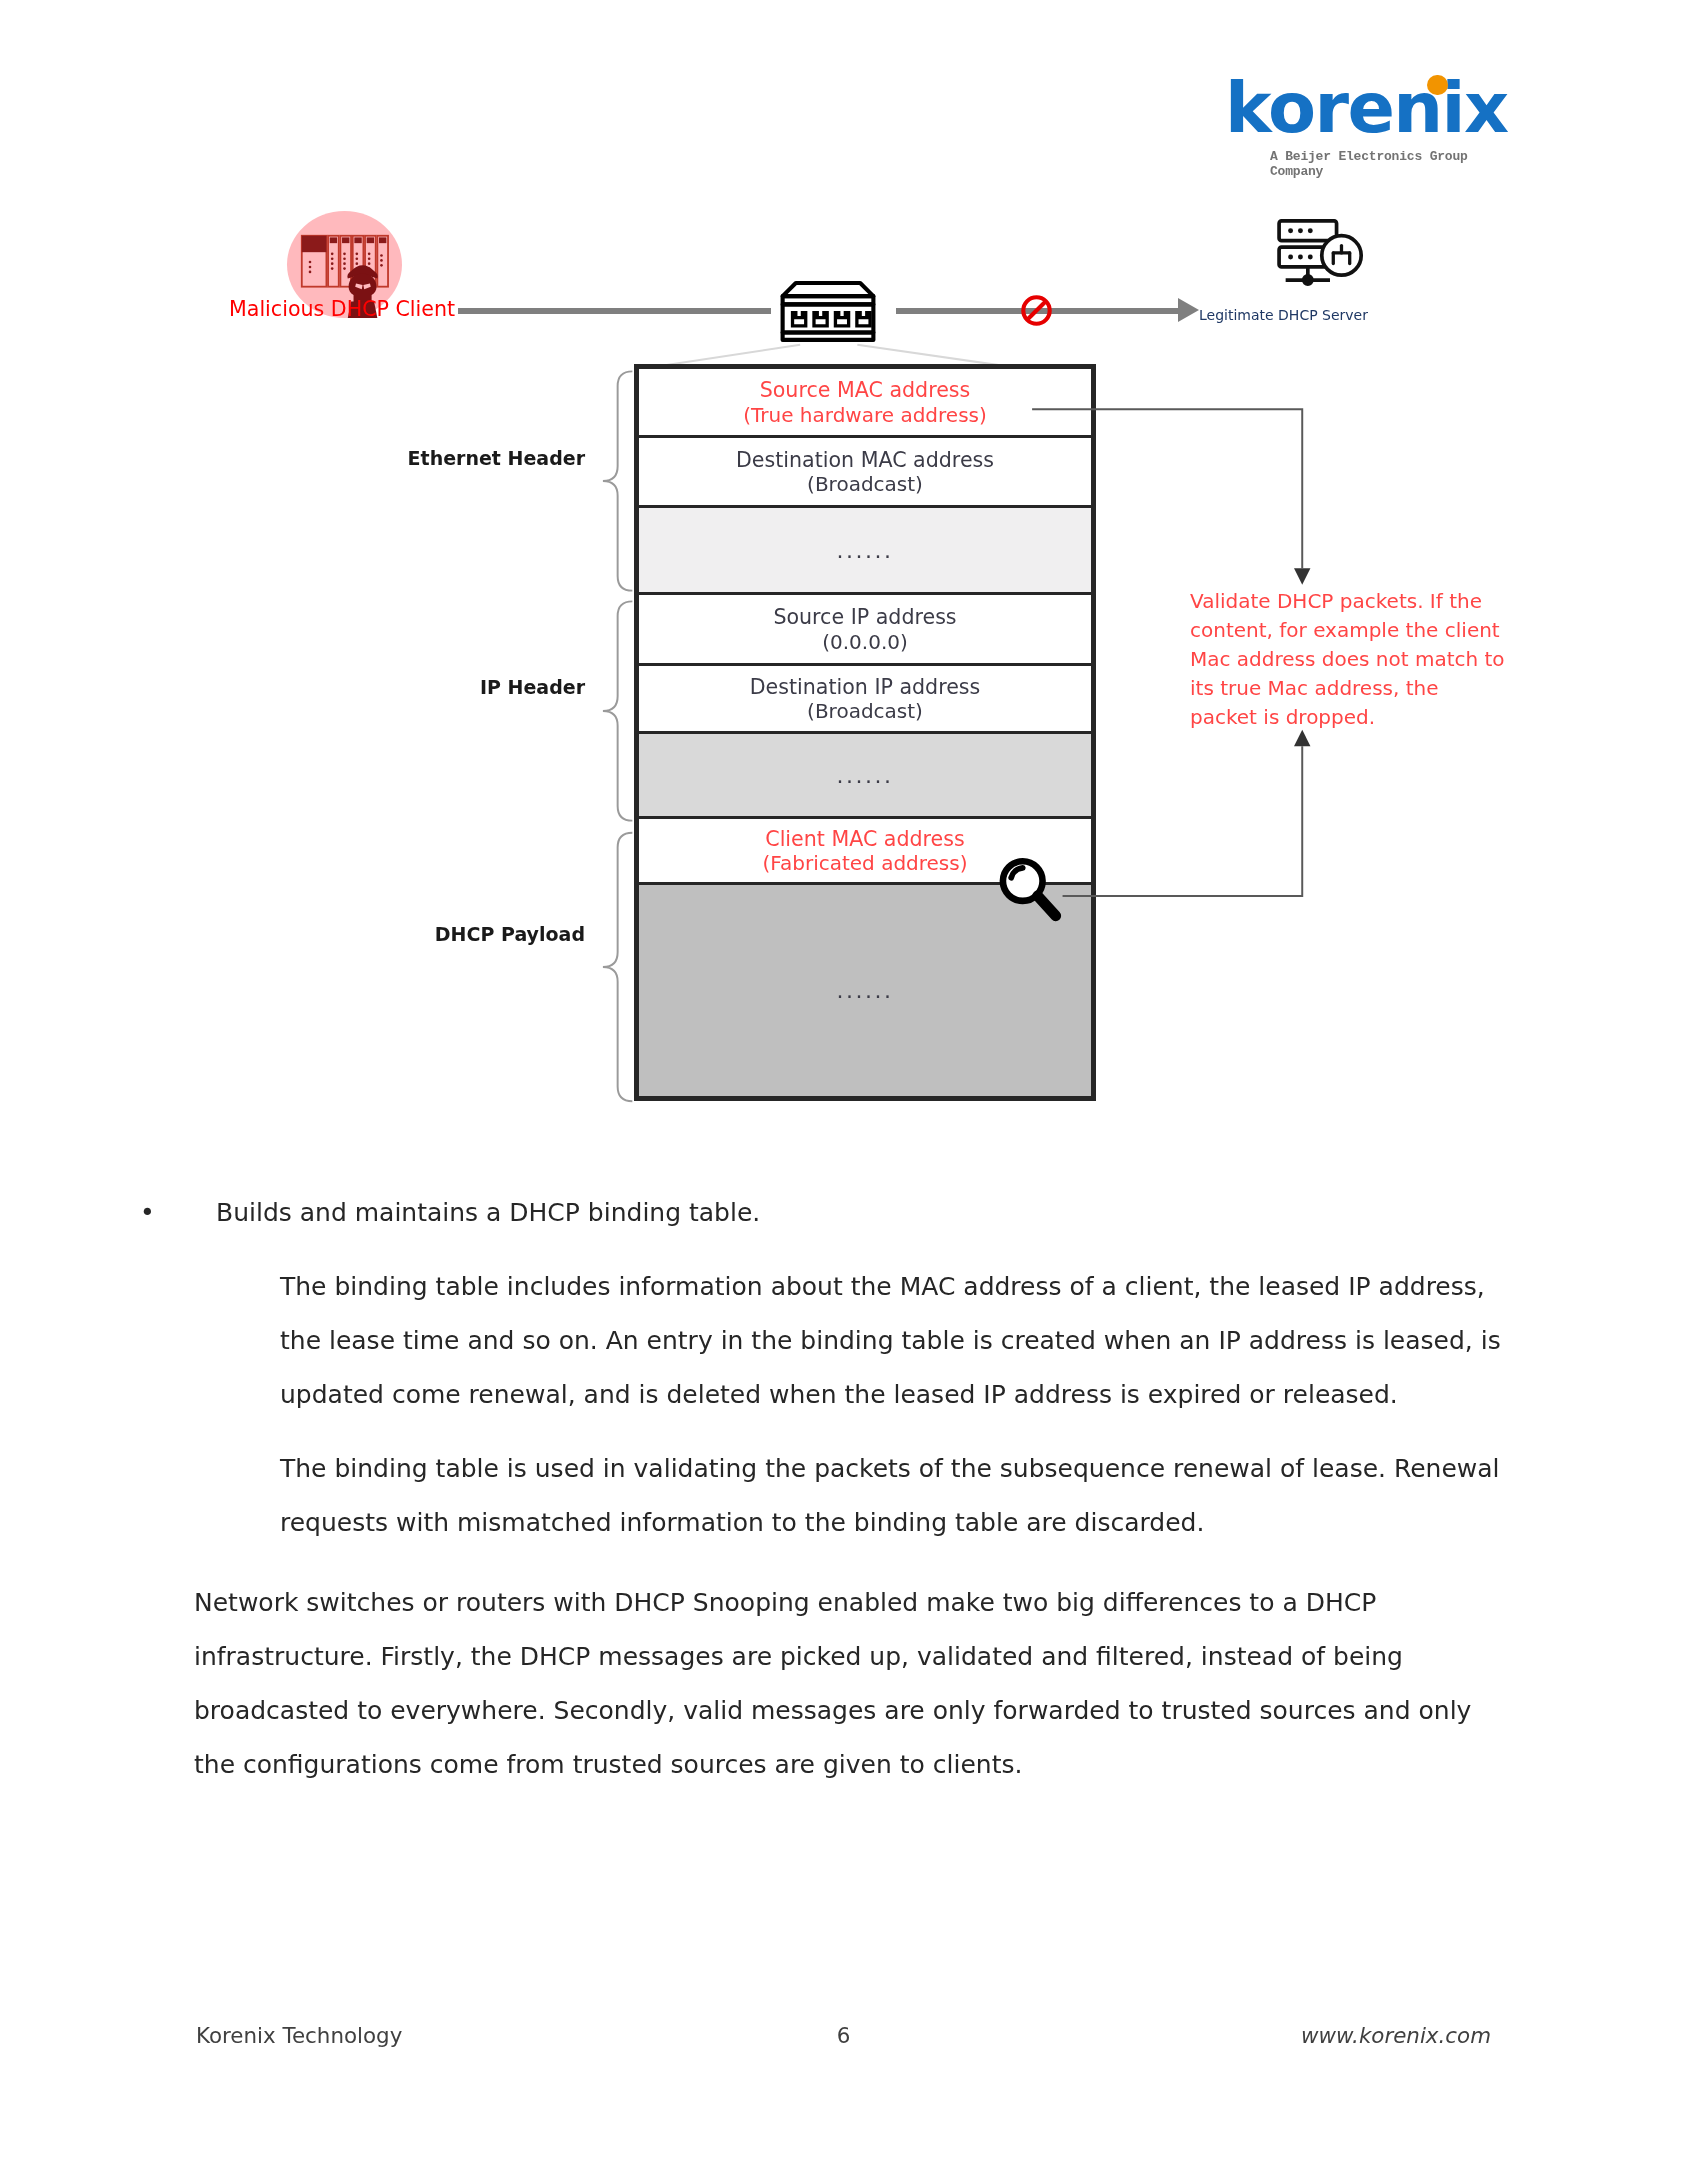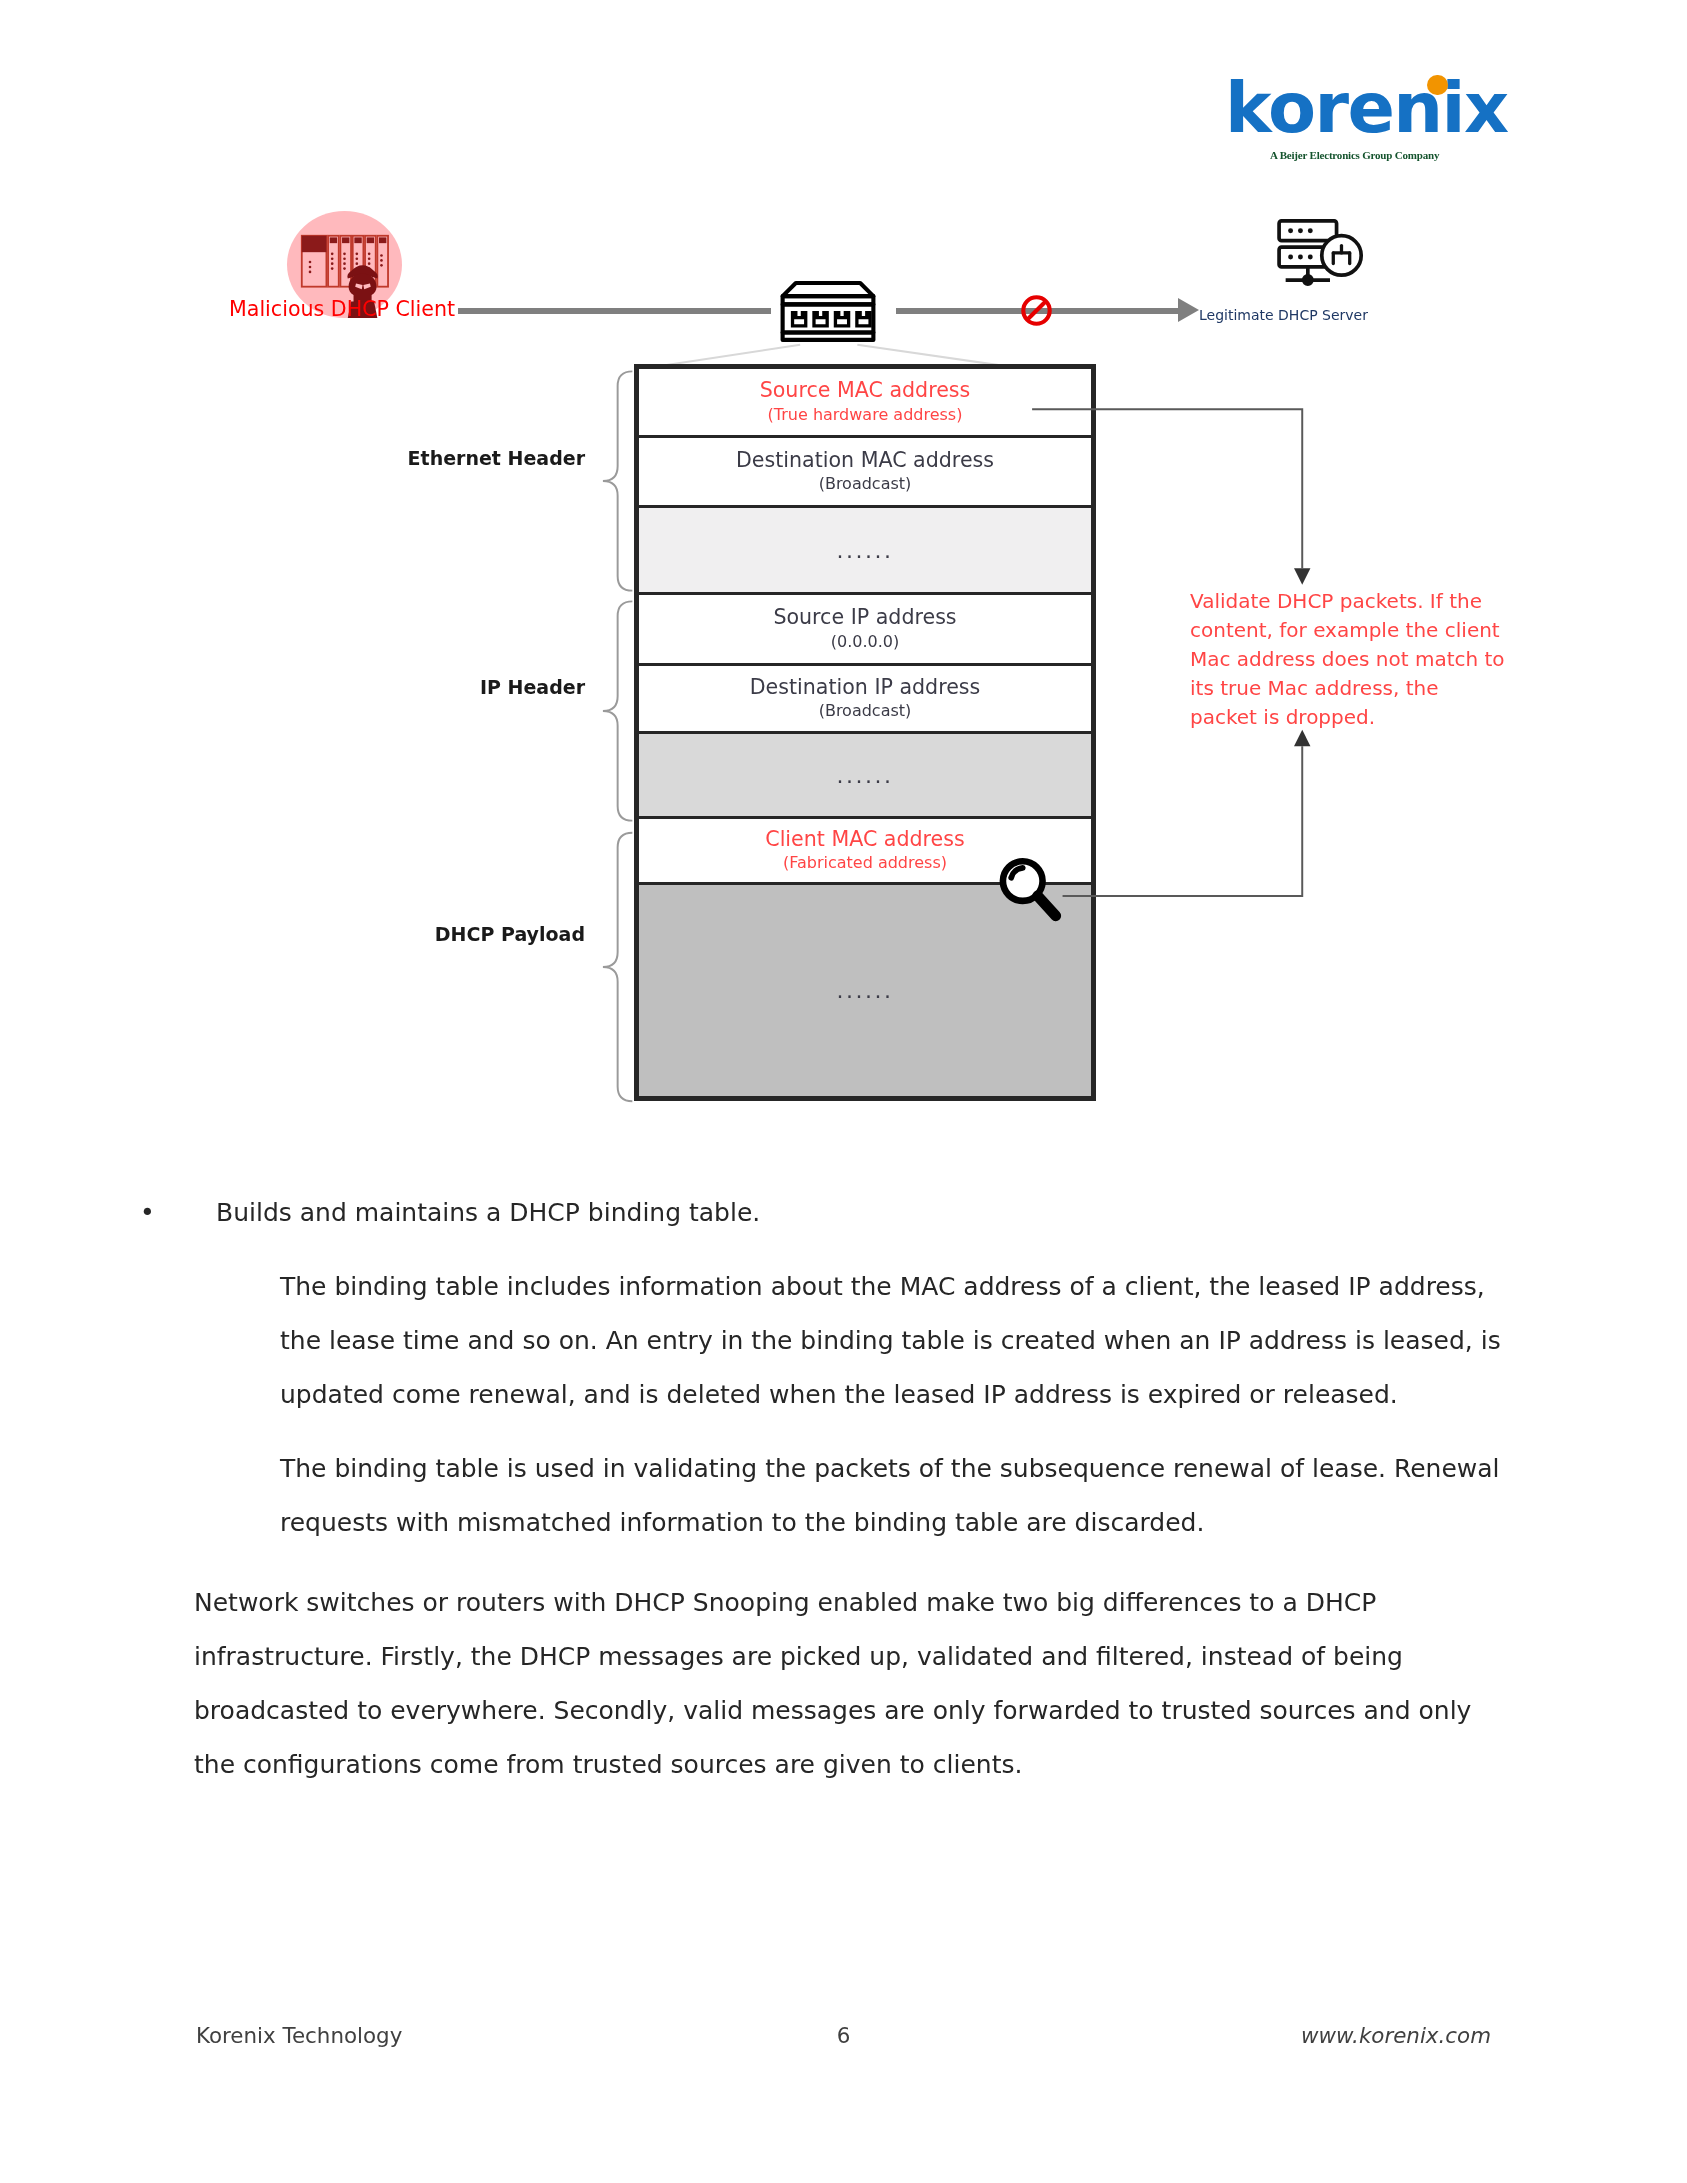--- a/index.html
+++ b/index.html
@@ -43,25 +43,25 @@
     height: 20.6px;
     border-radius: 50%;
     background: #f29400;
     left: 202px;
     top: 1.6px;
   }
   .logo-tag {
     position: absolute;
     left: 45px;
     top: 76px;
-    font-size: 11px;
+    font-size: 13px;
     font-weight: bold;
-    color: #14532d;
+    color: #737373;
     letter-spacing: -0.2px;
-    font-family: Liberation Serif, serif;
+    font-family: Liberation Mono, monospace;
   }
 
   
   .diagram { position: absolute; left: 0; top: 0; width: 1687px; height: 1153px; }
 
   
   .netline {
     position: absolute;
     height: 5.8px;
     background: #7f7f7f;
@@ -136,21 +136,21 @@
     border-bottom: 3.3px solid #262626;
     display: flex;
     flex-direction: column;
     align-items: center;
     justify-content: center;
     text-align: center;
     font-family: "DejaVu Sans", sans-serif;
   }
   .prow:last-child { border-bottom: none; }
   .prow .t1 { font-size: 20.6px; line-height: 25.5px; }
-  .prow .t2 { font-size: 16px; line-height: 22px; }
+  .prow .t2 { font-size: 20px; line-height: 22px; }
   .red  { color: #ff4545; }
   .dark { color: #3b3b47; }
   .dots {
     font-size: 22px;
     color: #3b3b47;
     letter-spacing: 2.5px;
     font-family: "DejaVu Sans", sans-serif;
   }
   .r-srcmac  { height: 69px; }
   .r-dstmac  { height: 70px; }

